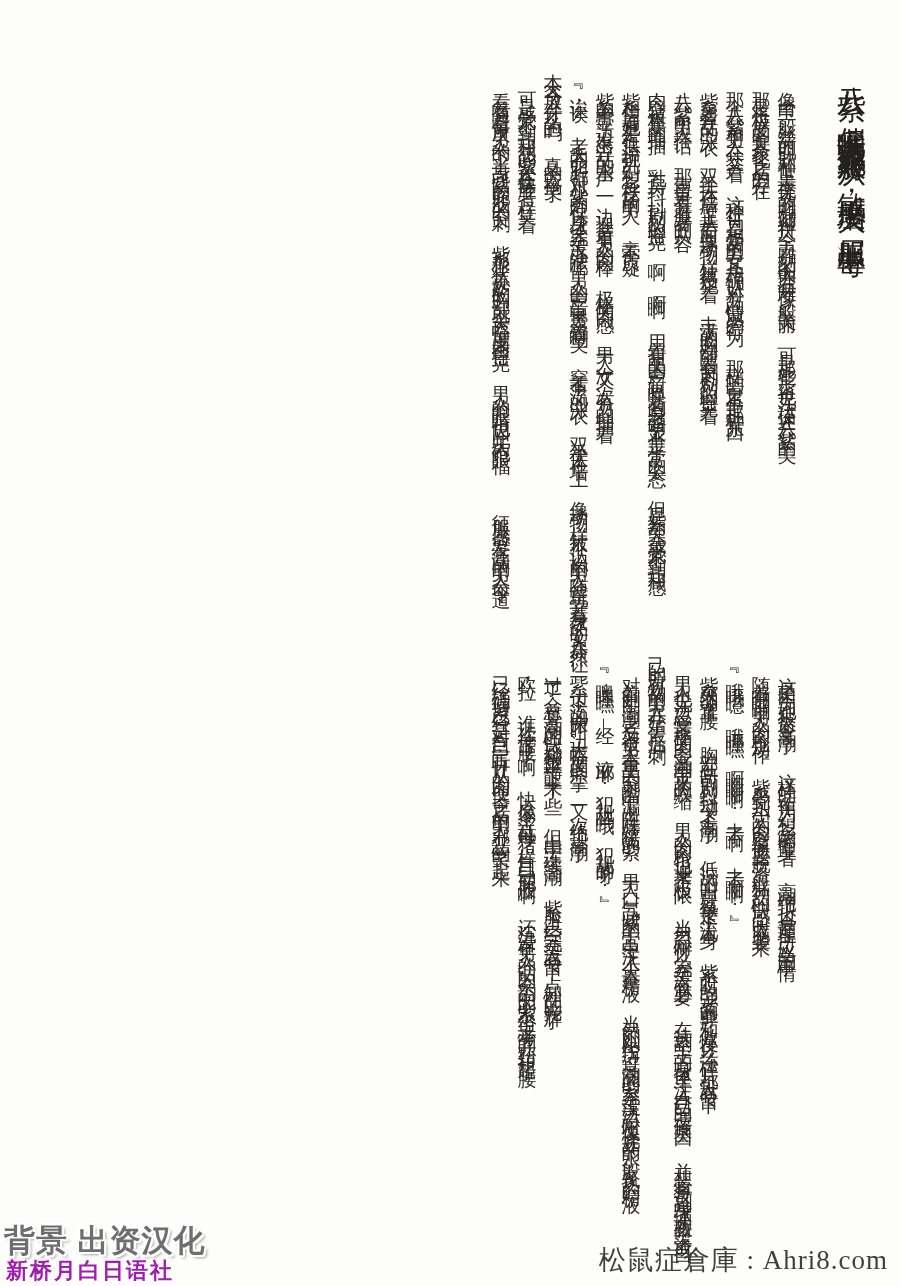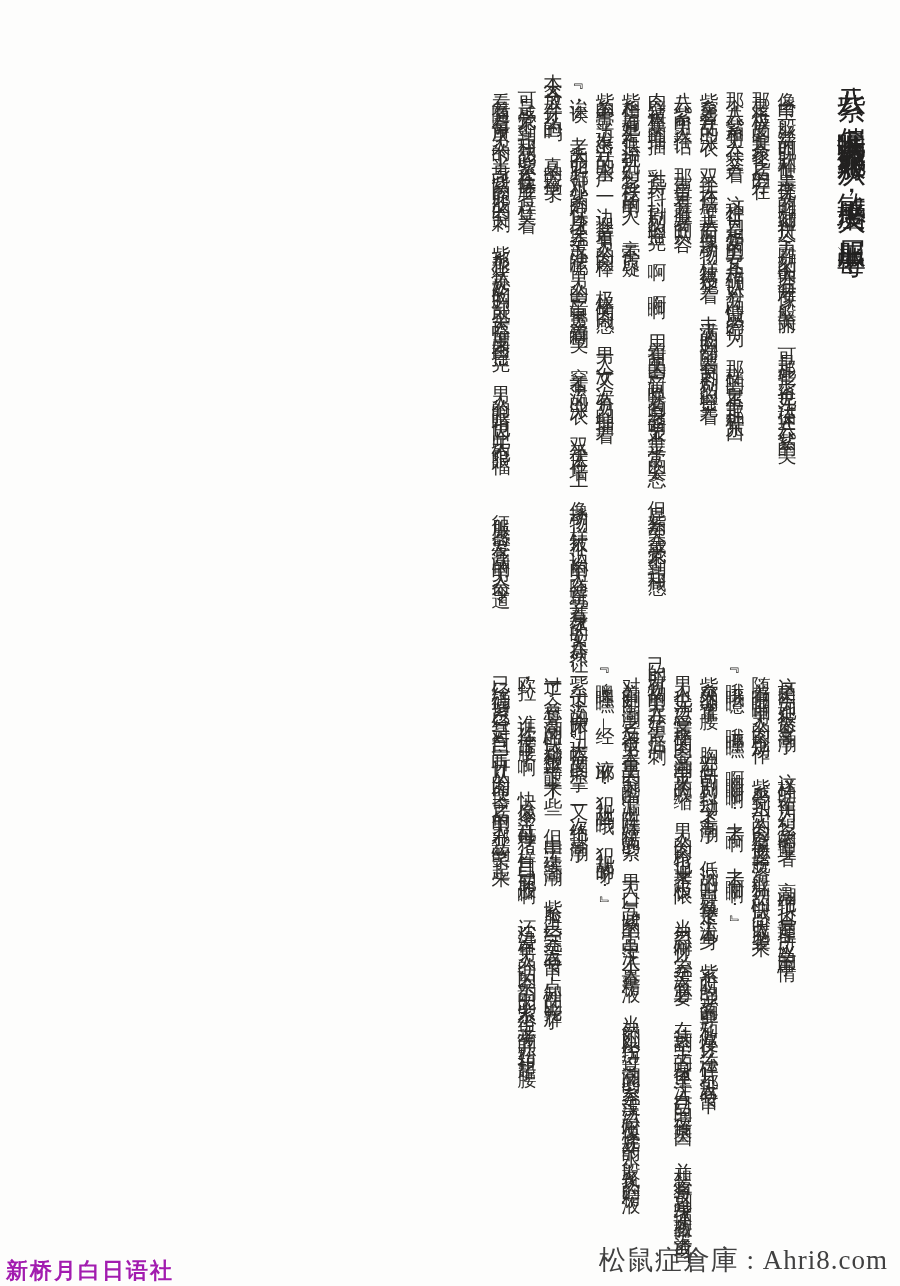--- a/index.html
+++ b/index.html
@@ -99,18 +99,19 @@
       <p>紫突然绷直了腰，胸部在向前剧烈抖动之下高潮了。低沉的叫声就像是下流本身，紫平时的强者的尊严和傲慢什么连碎片都没有留下。</p>
       <p>男人也无法忍受最棒的肉壶高潮带来的收缩，男人的肉枪也迎来了极限。当然忍耐什么完全没有必要。在这副至上的身体里注入自己的遗传基因，并想着将这副身体调教堕落成自己的所有物的男人开始了最后冲刺。</p>
       <p>对着刚刚高潮之后又被男人重重的突刺嘴中漏出阵阵娇喘的紫，男人一口气向紫的子宫中注入了大量精液。当然刚刚经历过高潮的紫完全没法忍耐像烧开的水一般炙热的精液。</p>
       <p>『噢嘿嘿，经—液耶！犯规呜哦，犯规的呀！』</p>
       <p>紫一边下流的床叫一边大幅度的痉挛，又一次绝顶高潮了。</p>
       <p>过了一会总算高潮的快感稍微平静下来了一些，但由于连续高潮，紫脸上已经完全没有留下一点知性的光辉了。</p>
       <p>欧拉，谁让你停下腰了啊。快点像个淫乱母猪一样自己动屁股啊。还沉浸在男人的话的余韵中的紫不经思考的开始扭起了腰。</p>
       <p>已经确信紫已经是对自己言听计从的肉便器之后的男人邪恶的笑了起来。</p>
     </div>
 
+  <div class="wm1">背景 出资汉化</div>
 
   <div class="wm2">新桥月白日语社</div>
 
   <div class="credit">松鼠症倉庫 : Ahri8.com</div>
 
 </div>
 
 </body></html>

